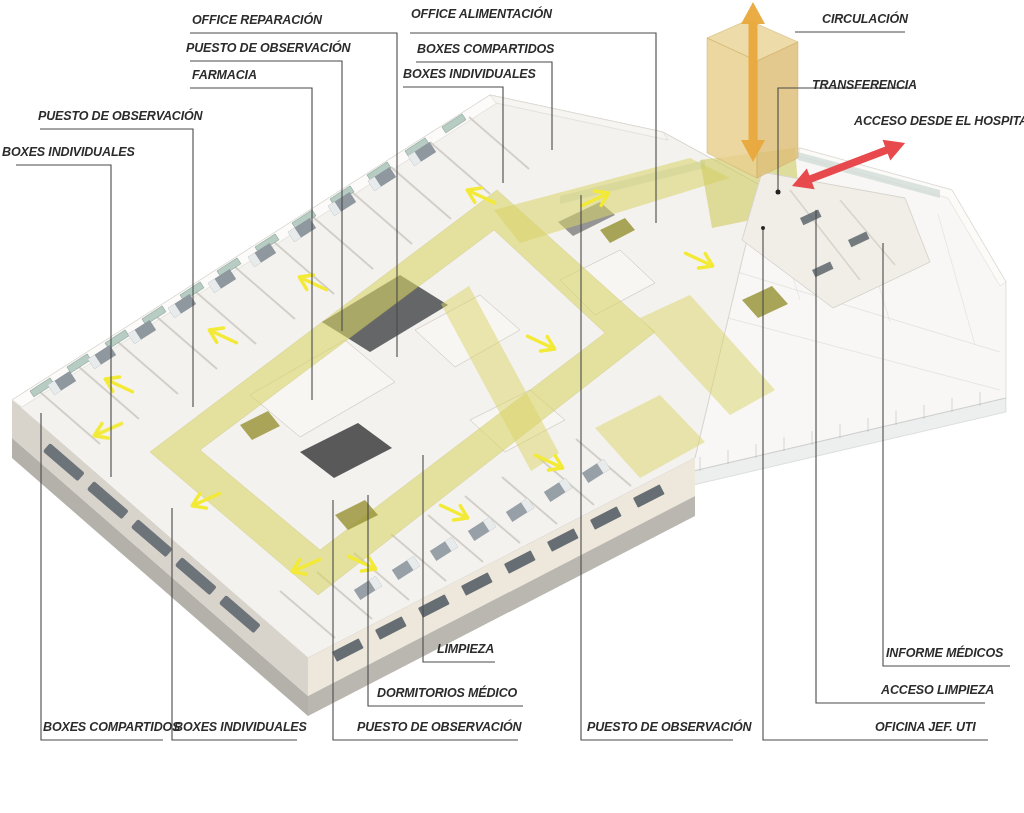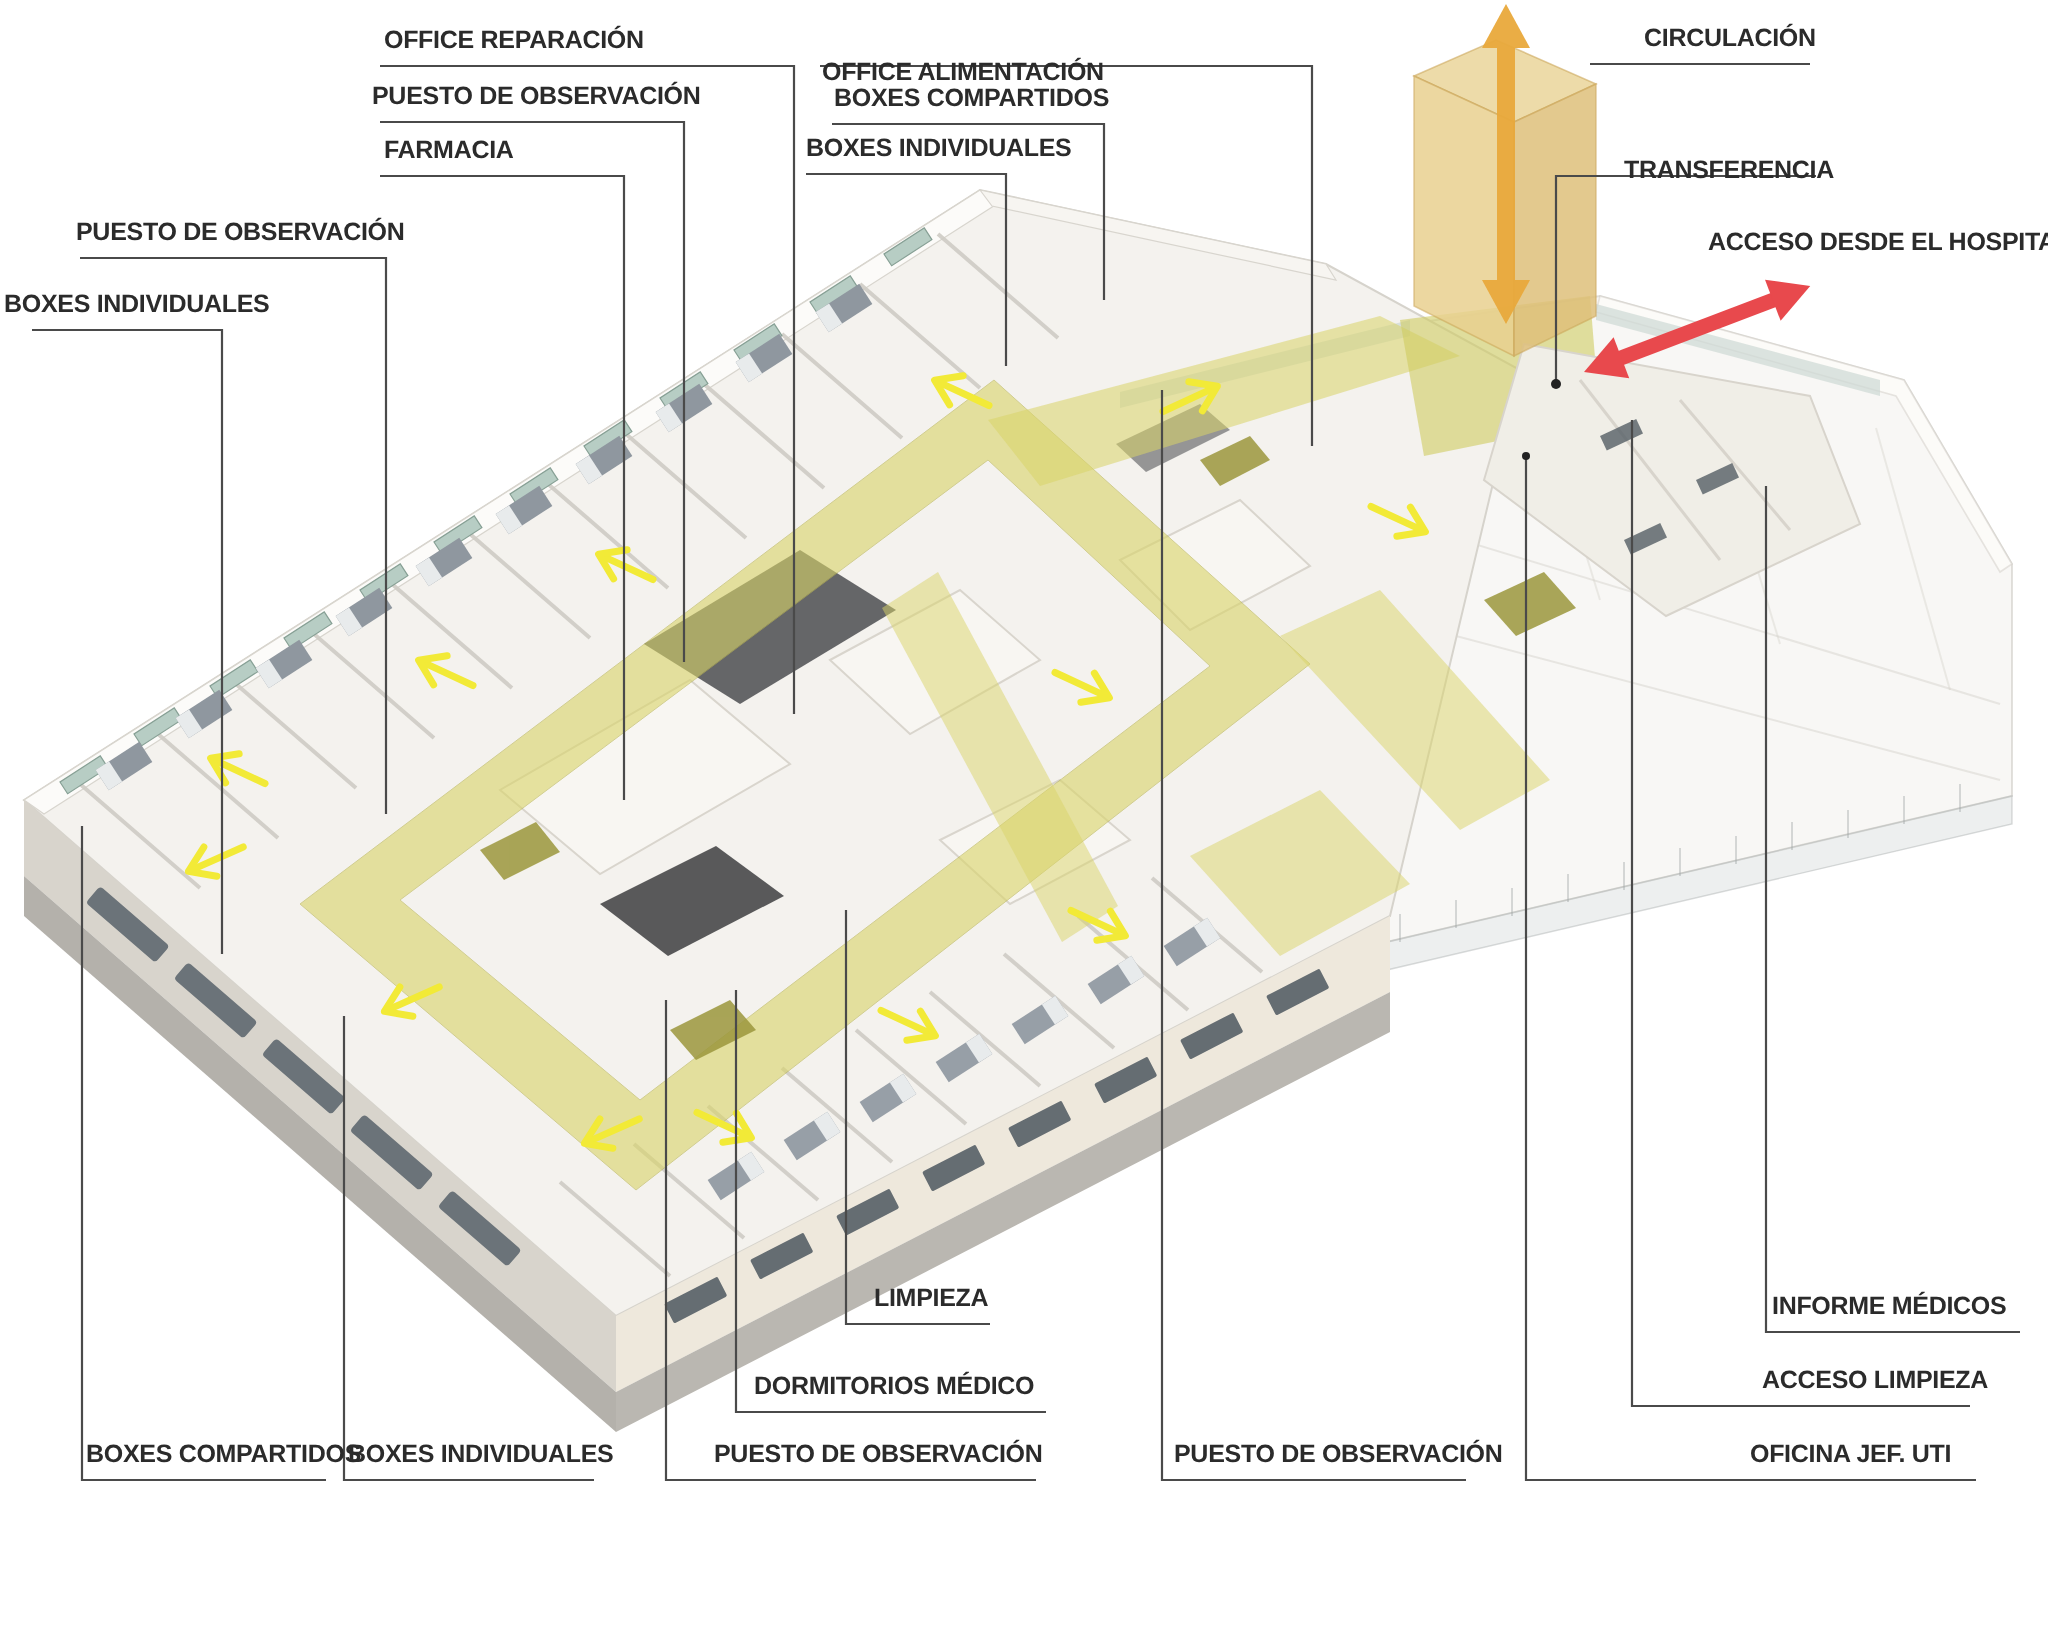--- a/index.html
+++ b/index.html
@@ -1,17 +1,17 @@
 <!DOCTYPE html>
 <html><head>
 <meta charset="utf-8">
 <style>
   html,body{margin:0;padding:0;background:#ffffff;}
   #stage{position:relative;width:1024px;height:813px;background:#ffffff;overflow:hidden;
-         font-family:"Liberation Sans", sans-serif;}
+         font-family:"Liberation Sans", sans-serif;font-style:italic;}
   #drawing{position:absolute;left:0;top:0;}
   .lbl{position:absolute;font-weight:bold;font-size:12.5px;line-height:1.05;color:#2b2b2b;
        letter-spacing:-0.15px;white-space:nowrap;}
 </style>
 </head>
 <body>
 
 <div id="stage">
 
   <svg id="drawing" width="1024" height="813" viewBox="0 0 1024 813">
@@ -379,21 +379,21 @@
       <polyline points="816,210 816,703 985,703"></polyline>
       <polyline points="883,243 883,666 1010,666"></polyline>
       <circle cx="778" cy="192" r="2.5" fill="#222" stroke="none"></circle>
       <circle cx="763" cy="228" r="2" fill="#222" stroke="none"></circle>
     </g>
   </svg>
 
   <div class="lbl" style="left:192px;top:14px">OFFICE REPARACIÓN</div>
   <div class="lbl" style="left:186px;top:42px">PUESTO DE OBSERVACIÓN</div>
   <div class="lbl" style="left:192px;top:69px">FARMACIA</div>
-  <div class="lbl" style="left:411px;top:30px">OFFICE ALIMENTACIÓN</div>
+  <div class="lbl" style="left:411px;top:8px">OFFICE ALIMENTACIÓN</div>
   <div class="lbl" style="left:417px;top:43px">BOXES COMPARTIDOS</div>
   <div class="lbl" style="left:403px;top:68px">BOXES INDIVIDUALES</div>
   <div class="lbl" style="left:822px;top:13px">CIRCULACIÓN</div>
   <div class="lbl" style="left:812px;top:79px">TRANSFERENCIA</div>
   <div class="lbl" style="left:854px;top:115px">ACCESO DESDE EL HOSPITAL</div>
   <div class="lbl" style="left:38px;top:110px">PUESTO DE OBSERVACIÓN</div>
   <div class="lbl" style="left:2px;top:146px">BOXES INDIVIDUALES</div>
   <div class="lbl" style="left:43px;top:721px">BOXES COMPARTIDOS</div>
   <div class="lbl" style="left:174px;top:721px">BOXES INDIVIDUALES</div>
   <div class="lbl" style="left:357px;top:721px">PUESTO DE OBSERVACIÓN</div>

